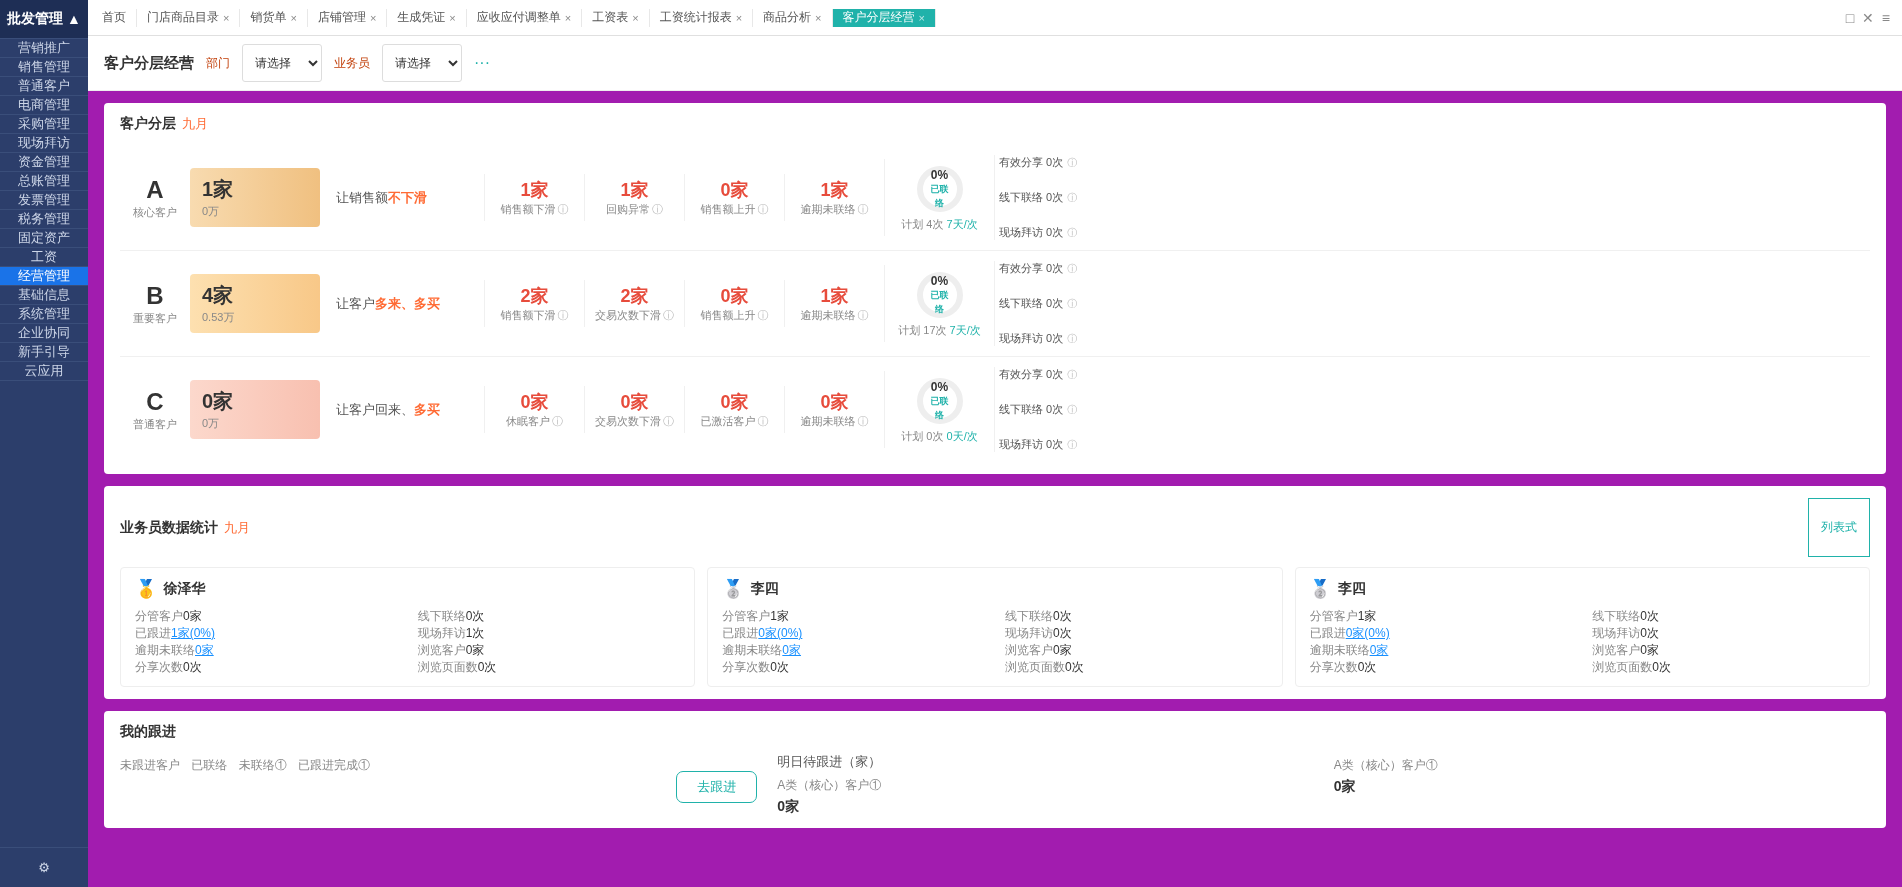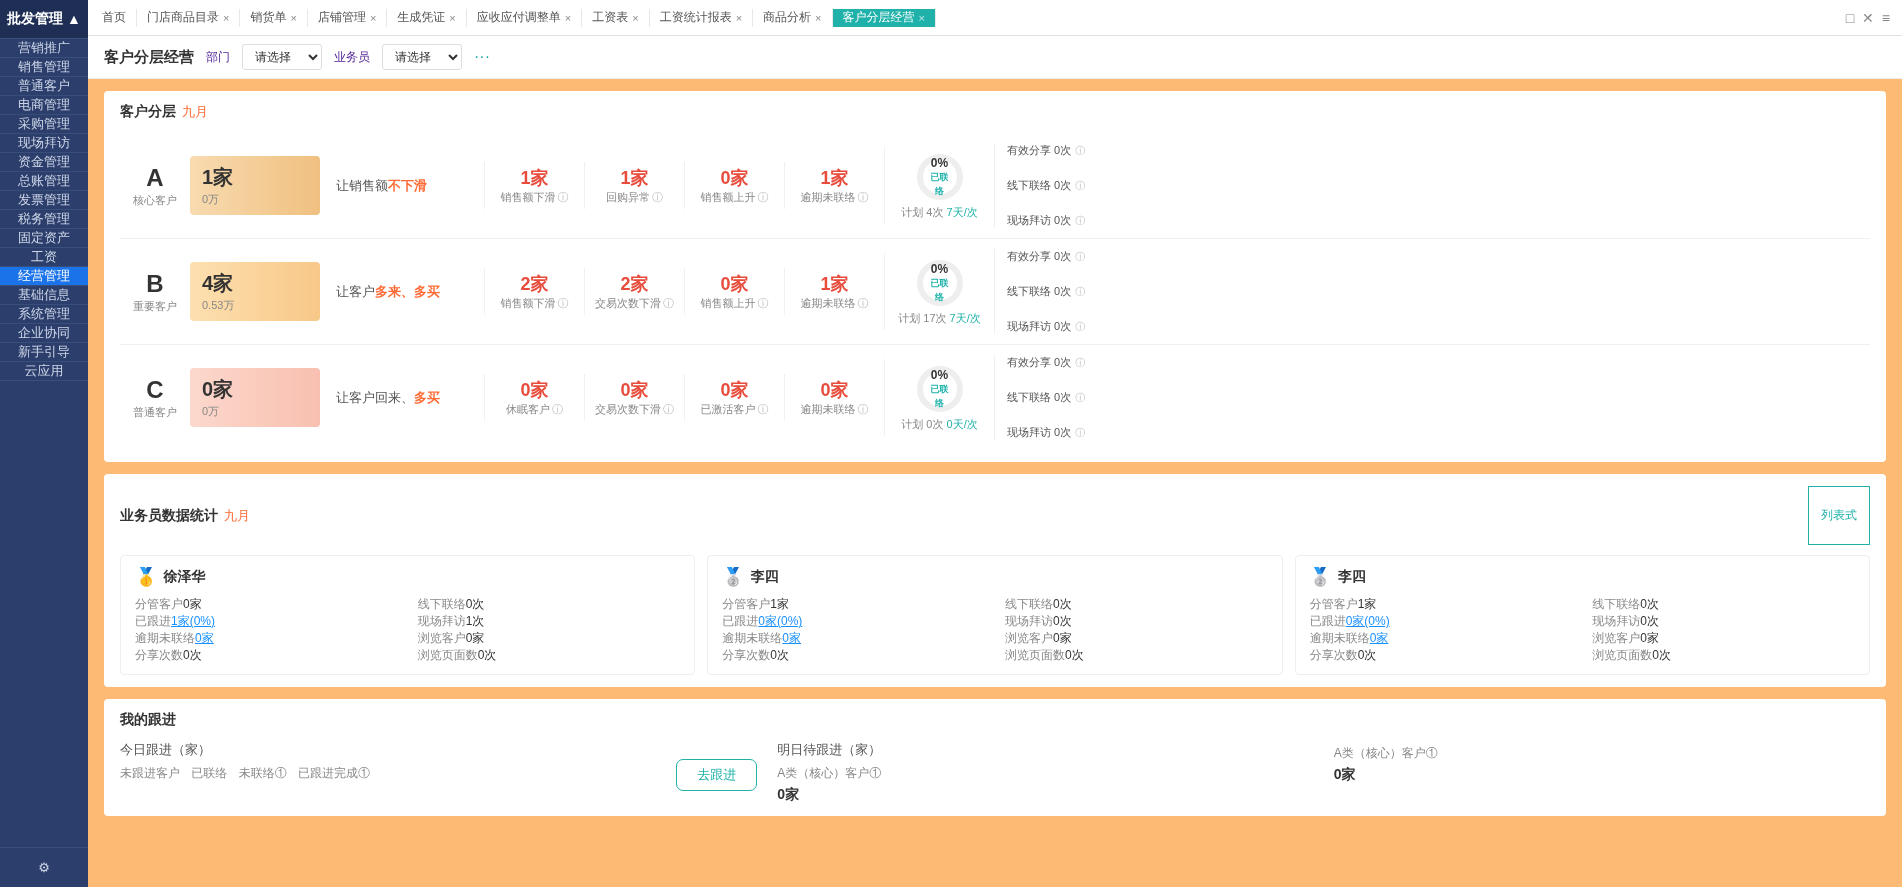--- a/index.html
+++ b/index.html
@@ -104,38 +104,38 @@
       align-items: center;
       gap: 12px;
       border-bottom: 1px solid #eee;
       flex-shrink: 0;
     }
     .content-header .page-title {
       font-size: 15px;
       font-weight: bold;
       color: #333;
     }
-    .filter-label { color: #4c1d95; font-size: 12px; }
+    .filter-label { color: #c2410c; font-size: 12px; }
     .filter-select {
       border: 1px solid #ddd;
       border-radius: 3px;
-      padding: 4px 8px;
+      padding: 10px 8px;
       font-size: 12px;
       color: #333;
       background: #fff;
       min-width: 80px;
     }
     .filter-more { color: #20b2aa; cursor: pointer; font-size: 16px; }
 
     
     .page-content {
       flex: 1;
       overflow-y: auto;
       padding: 12px 16px;
-      background: #fdba74;
+      background: #a21caf;
     }
 
     
     .section-card {
       background: #fff;
       border-radius: 4px;
       margin-bottom: 12px;
       padding: 12px 16px;
     }
     .section-title {
@@ -264,21 +264,21 @@
       color: #888;
       text-align: center;
       margin-top: 2px;
     }
     .circle-plan .link { color: #20b2aa; cursor: pointer; }
 
     .tier-right-stats {
       display: flex;
       flex-direction: column;
       gap: 20px;
-      padding-left: 12px;
+      padding-left: 4px;
       border-left: 1px solid #f0f0f0;
       flex: 1;
     }
     .right-stat-item {
       font-size: 11px;
       color: #555;
       display: flex;
       align-items: center;
       gap: 4px;
     }
@@ -719,21 +719,20 @@
           </div>
         </div>
     </div>
 
     <div class="section-card">
       <div class="section-title">
         <span>我的跟进</span>
       </div>
       <div style="display:grid; grid-template-columns: 1fr auto 1fr 1fr; gap:20px; align-items:start;">
         <div>
-          <div class="followup-col-title">今日跟进（家）</div>
           <div style="font-size:12px; color:#888; margin-top:4px;">
             <span>未跟进客户</span>
             <span style="margin-left:8px;">已联络</span>
             <span style="margin-left:8px;">未联络①</span>
             <span style="margin-left:8px;">已跟进完成①</span>
           </div>
         </div>
         <button class="followup-btn">去跟进</button>
         <div>
           <div class="followup-col-title">明日待跟进（家）</div>

